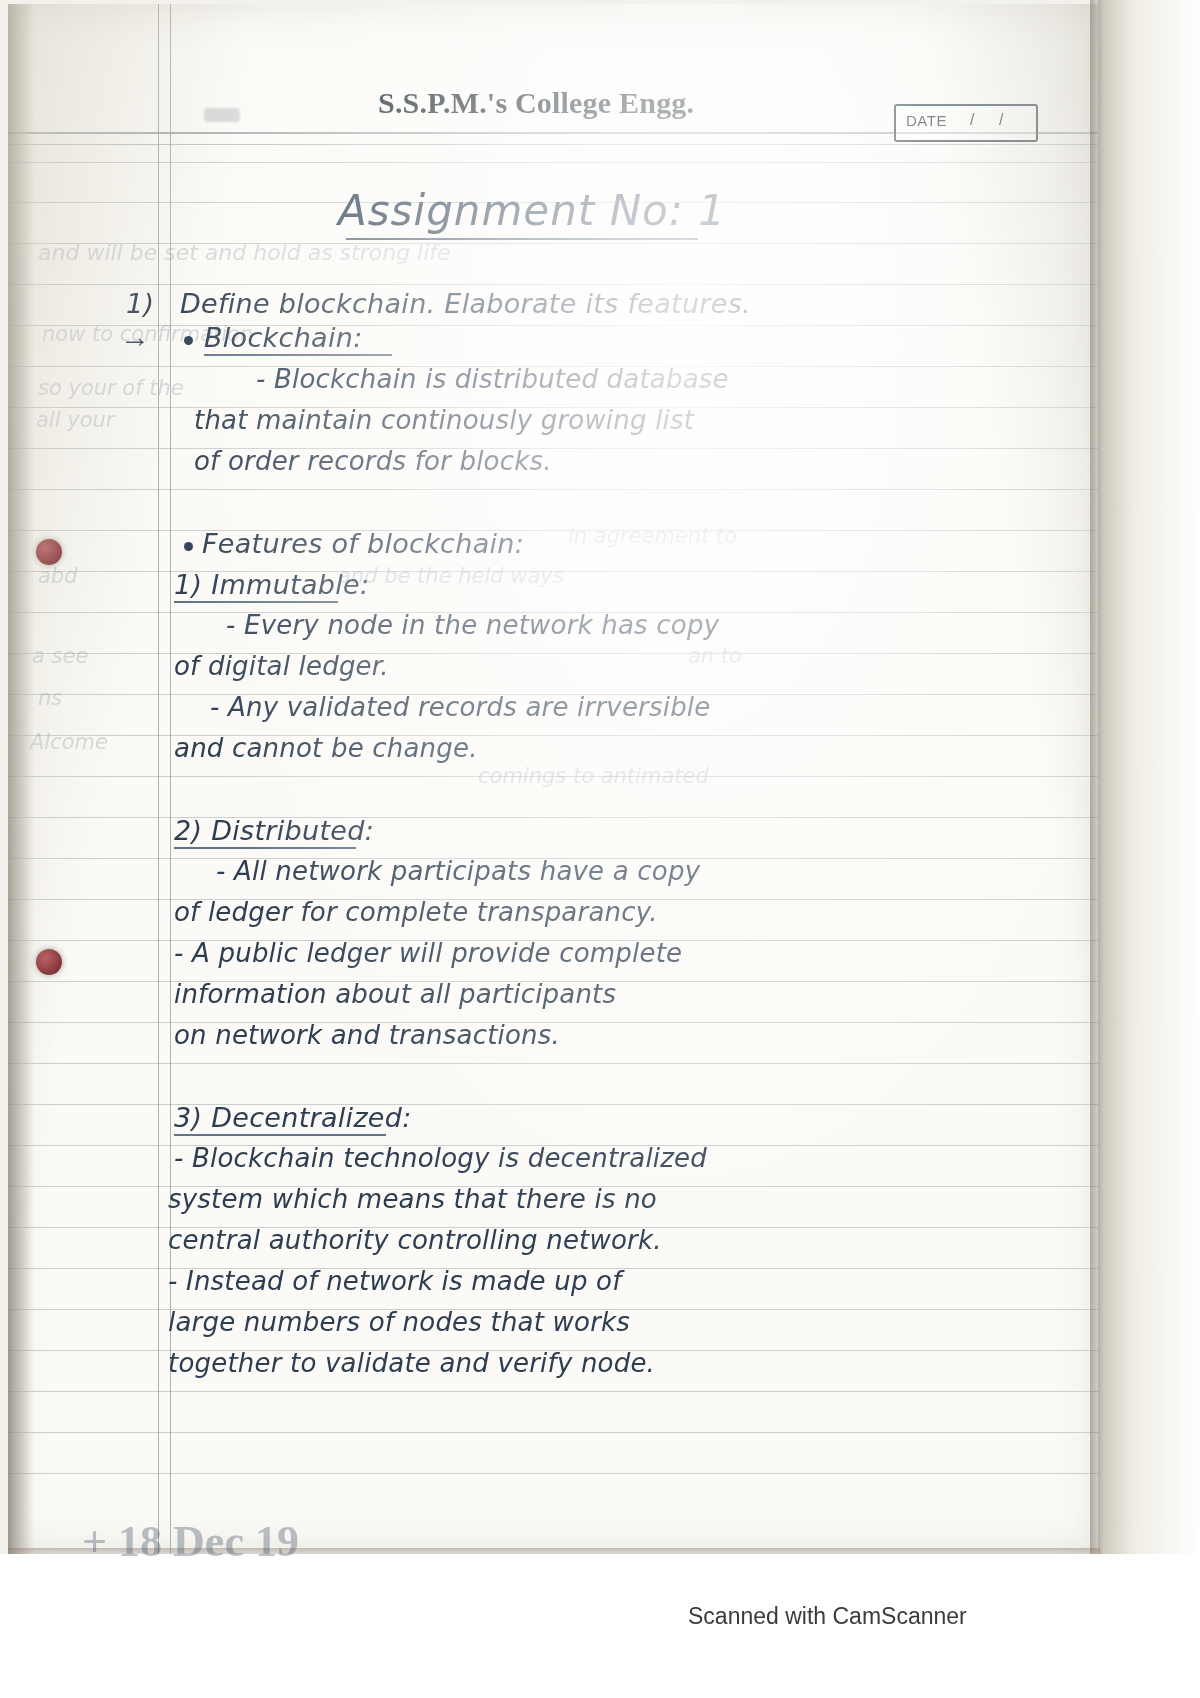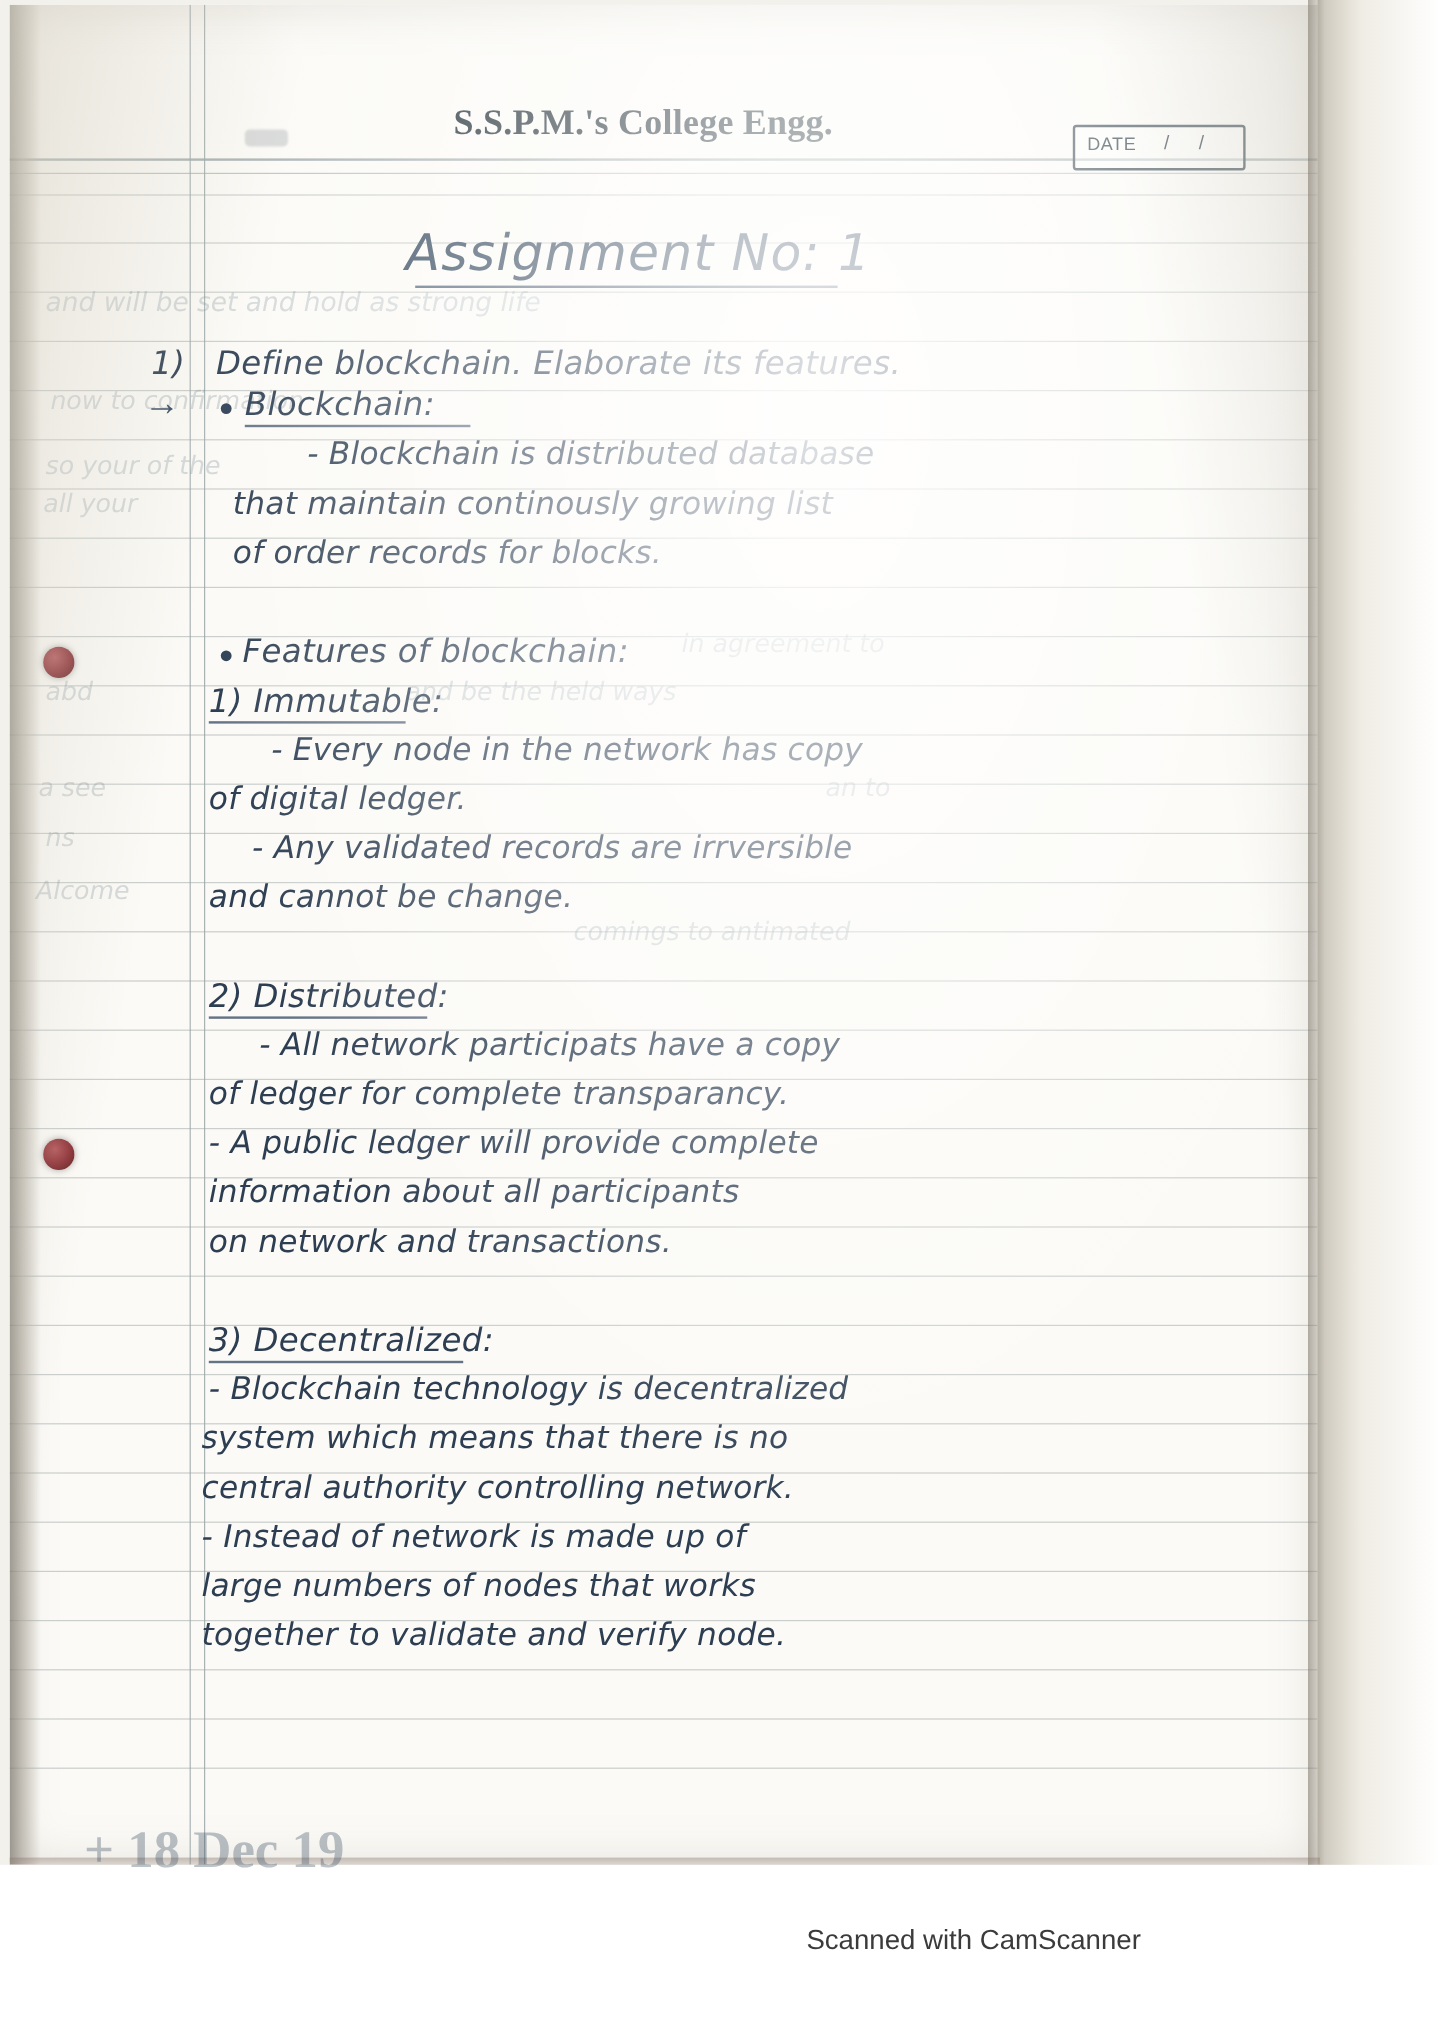--- a/index.html
+++ b/index.html
@@ -238,30 +238,30 @@
     position: absolute;
     width: 9px;
     height: 9px;
     border-radius: 50%;
     background: #2f4156;
   }
 
   
   #scanned-footer {
     position: absolute;
-    left: 672px;
+    left: 688px;
     top: 1603px;
     font-family: "Liberation Sans", sans-serif;
     font-size: 23px;
     color: #3b3b3b;
     white-space: nowrap;
   }
   #footer-ghost {
     position: absolute;
-    left: 70px;
+    left: 82px;
     top: 1516px;
     font-family: "Liberation Serif", serif;
     font-weight: bold;
     font-size: 44px;
     color: rgba(60,80,100,0.35);
     white-space: nowrap;
   }
 </style>
 </head>
 <body>

